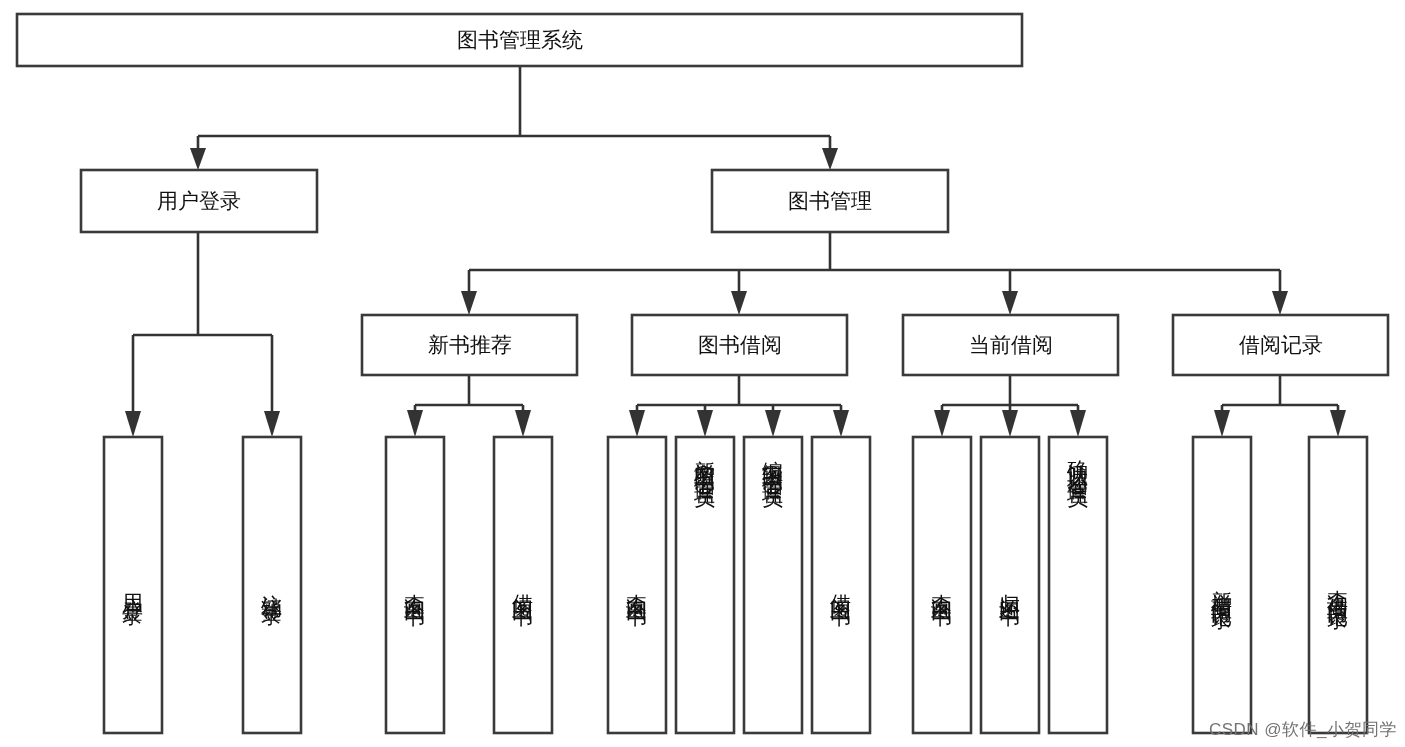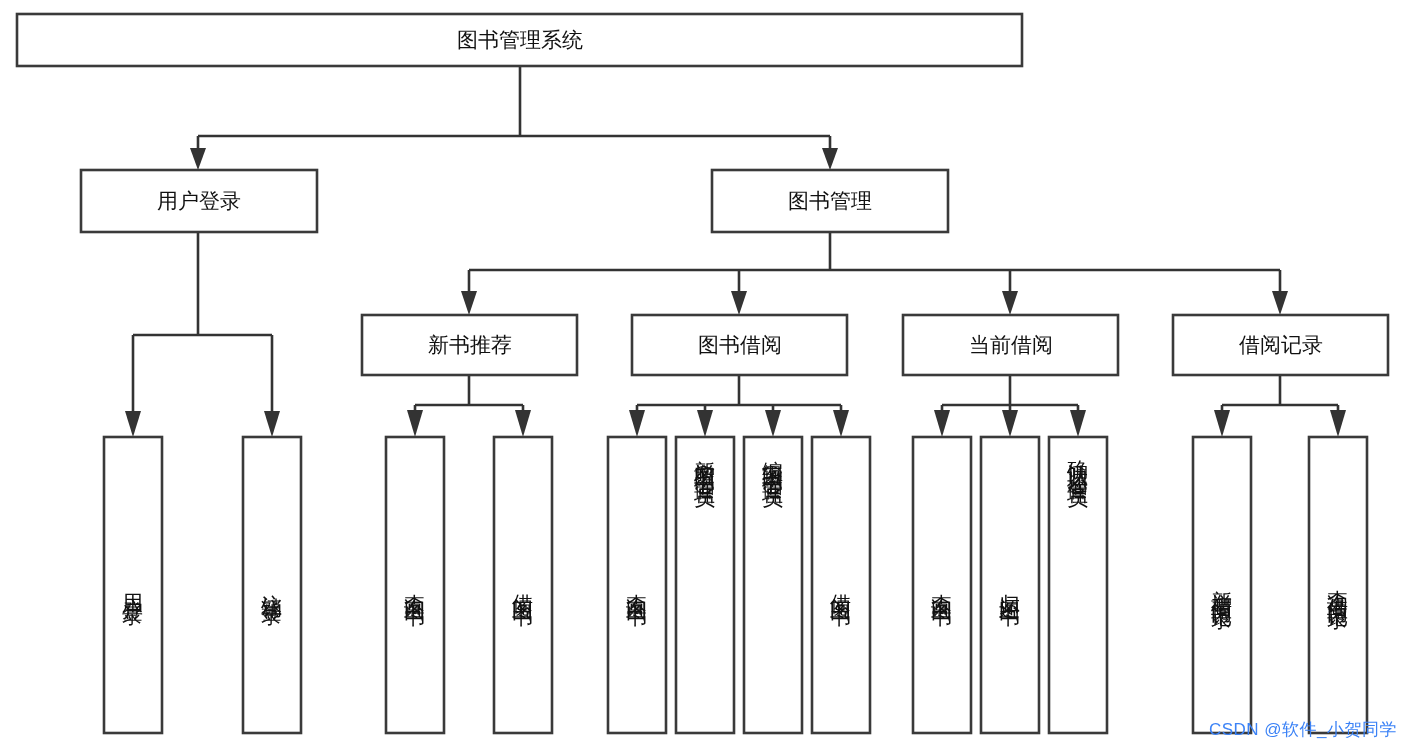--- a/index.html
+++ b/index.html
@@ -63,21 +63,21 @@
     justify-content: center;
     white-space: nowrap;
     pointer-events: none;
   }
   .watermark {
     position: absolute;
     right: 8px;
     bottom: 6px;
     font-family: "Liberation Sans", "DejaVu Sans", sans-serif;
     font-size: 17px;
-    color: #3b82f6;
+    color: #737373;
     letter-spacing: 0.5px;
     white-space: nowrap;
   }
 </style>
 </head>
 <body>
 
 <div id="diagram-root">
 
   <svg class="diagram" viewBox="0 0 1405 747" xmlns="http://www.w3.org/2000/svg">

